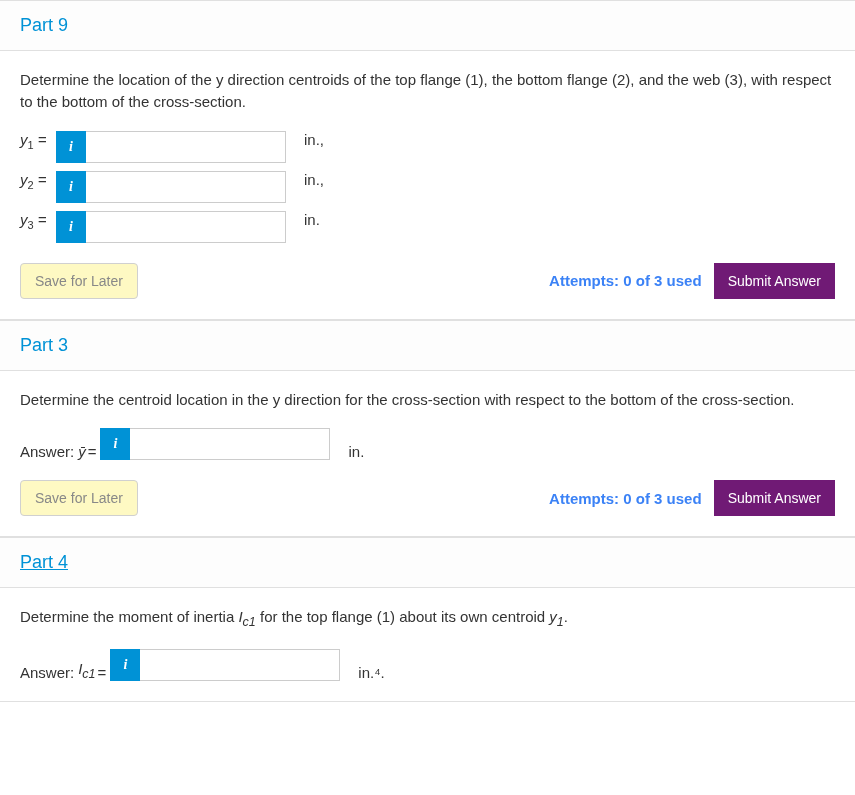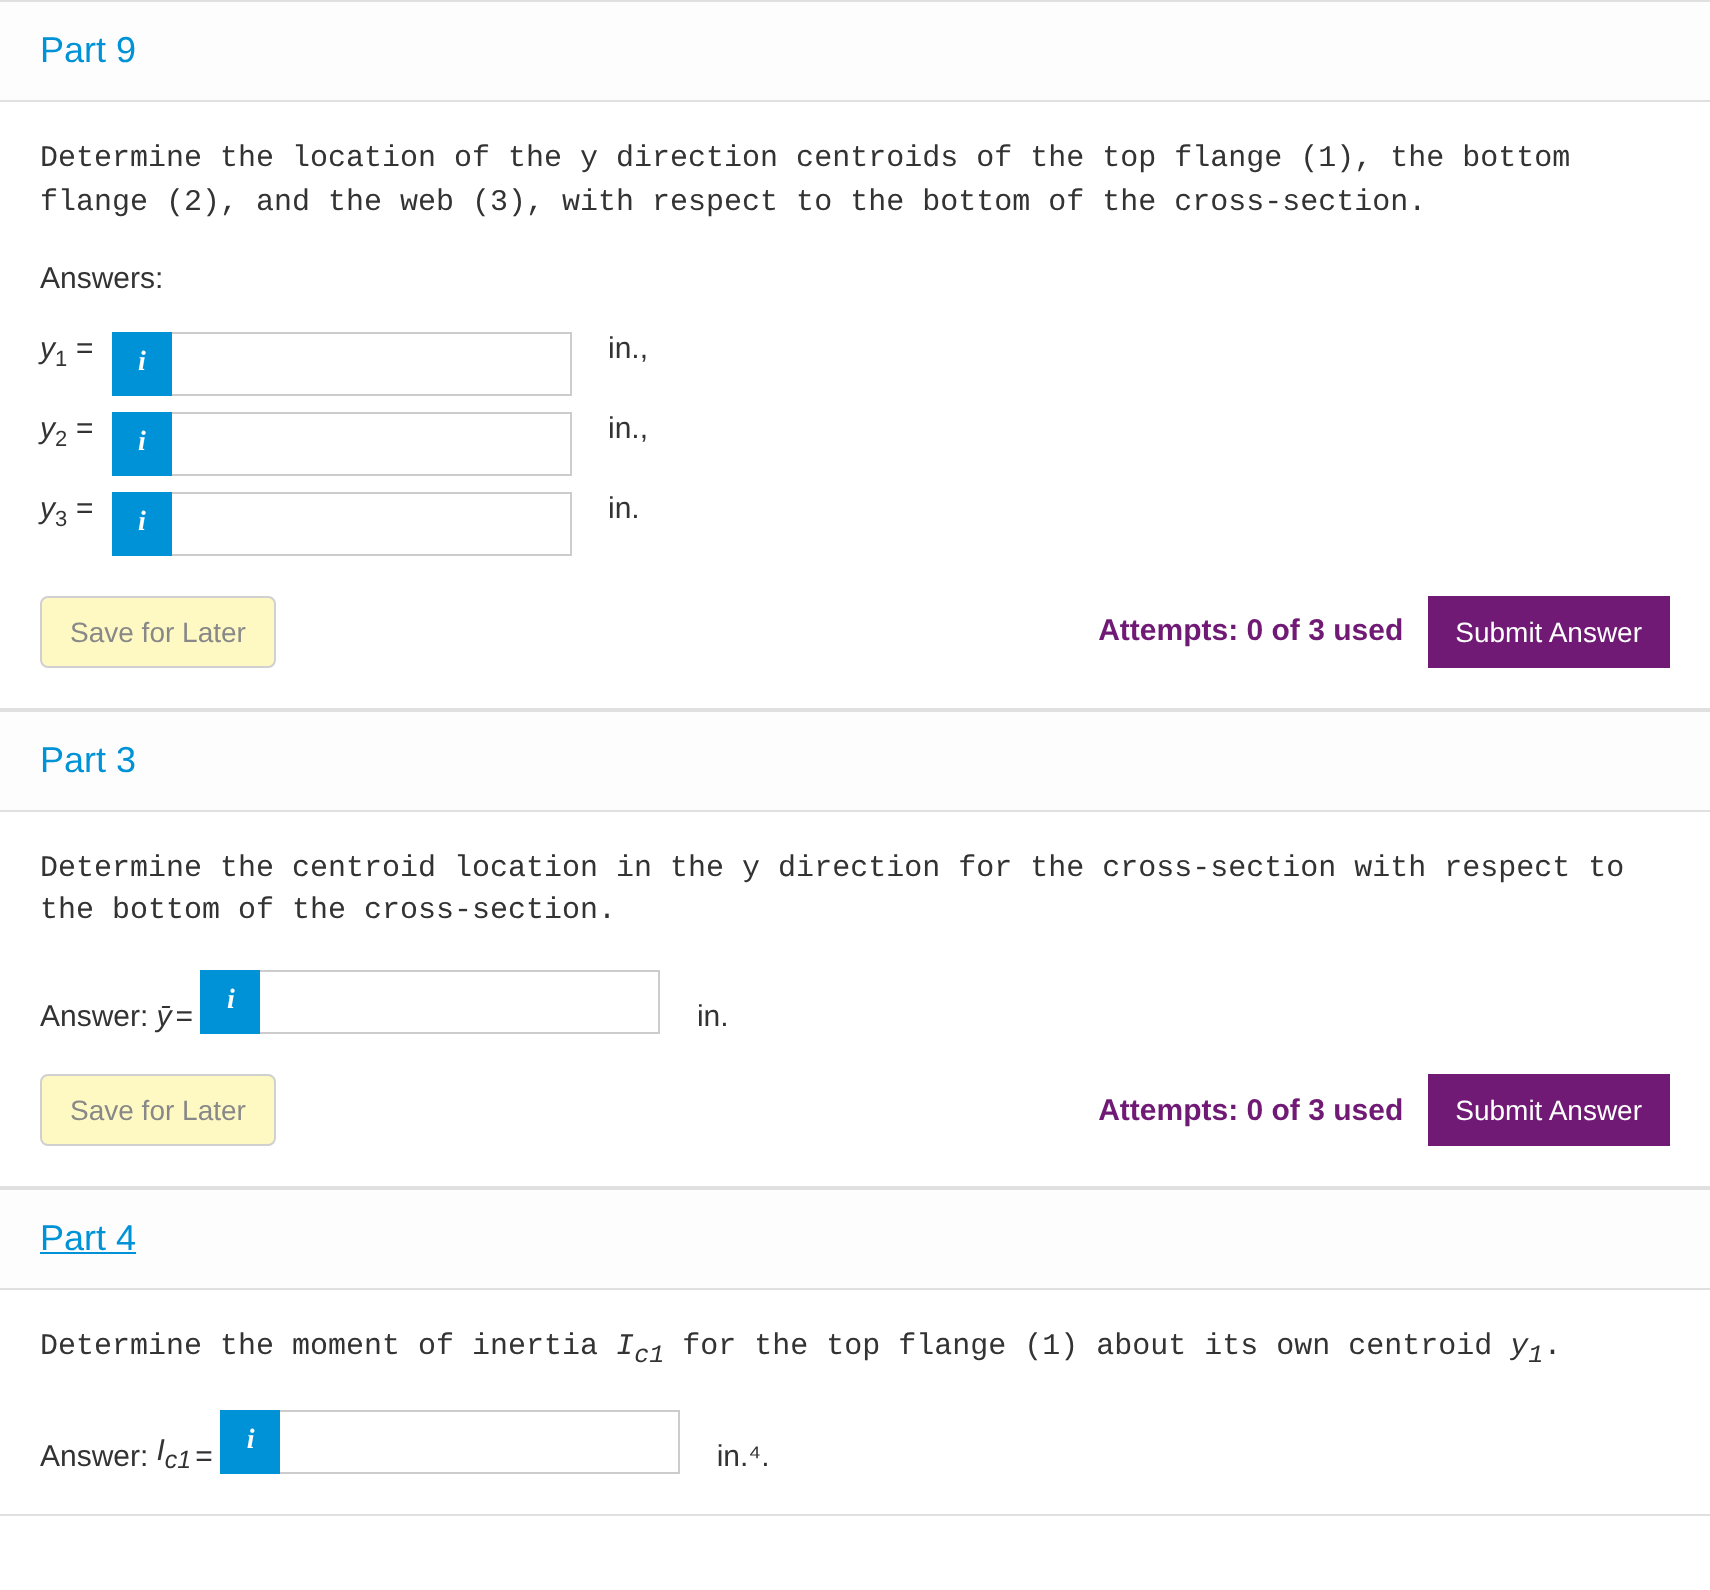--- a/index.html
+++ b/index.html
@@ -29,21 +29,20 @@
     text-decoration: underline;
   }
   .part-body {
     padding: 18px 20px 20px 20px;
   }
   .question-text {
     color: #333;
     font-size: 15px;
     line-height: 1.45;
     margin-bottom: 18px;
-    font-family: Liberation Mono, monospace;
   }
   .answers-label {
     font-size: 15px;
     margin-bottom: 18px;
   }
   .answer-row {
     display: flex;
     margin-bottom: 8px;
     font-size: 15px;
   }
@@ -96,21 +95,21 @@
     cursor: pointer;
   }
   .right-actions {
     display: flex;
     align-items: center;
     gap: 12px;
   }
   .attempts {
     font-size: 15px;
     font-weight: 600;
-    color: #701a75;
+    color: #3b82f6;
   }
   .submit-btn {
     background: #701a75;
     color: #fff;
     border: none;
     font-size: 14px;
     font-weight: 500;
     padding: 10px 14px;
     cursor: pointer;
   }
@@ -125,21 +124,20 @@
 </style>
 </head>
 <body>
 
 <div class="part-section">
   <div class="part-header">
     <div class="part-title">Part 9</div>
   </div>
   <div class="part-body">
     <p class="question-text">Determine the location of the y direction centroids of the top flange (1), the bottom flange (2), and the web (3), with respect to the bottom of the cross-section.</p>
-    <p class="answers-label">Answers:</p>
 
     <div class="answer-row">
       <span class="var-label"><span>y</span><sub>1</sub> =</span>
       <div class="info-box">
           <span>i</span>
         </div>
       <input class="answer-input" type="text" style="">
       <span class="unit">in.,</span>
     </div>
 

